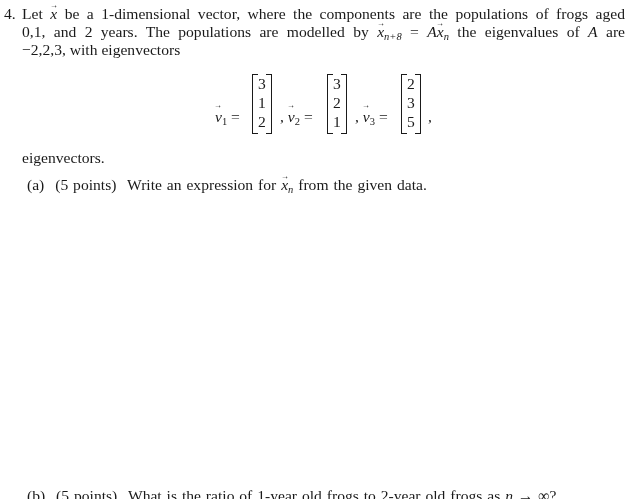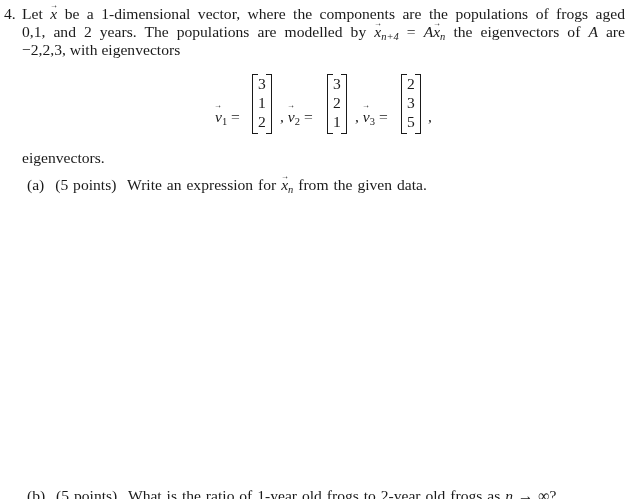--- a/index.html
+++ b/index.html
@@ -39,24 +39,24 @@
   <span class="num">4.</span>
 
   <div class="line l1">
     <span>Let</span>
     <span class="vec">x</span>
     <span>be a 1-dimensional vector, where the components are the populations of frogs aged</span>
   </div>
 
   <div class="line l2">
     <span>0,1, and 2 years.  The populations are modelled by</span>
-    <span><span class="vec">x</span><sub><i class="m">n+4</i></sub>
+    <span><span class="vec">x</span><sub><i class="m">n+8</i></sub>
     <span>=</span>
     <i class="m">A</i><span class="vec">x</span><sub><i class="m">n</i></sub></span>
-    <span>the eigenvectors of</span>
+    <span>the eigenvalues of</span>
     <i class="m">A</i>
     <span>are</span>
   </div>
 
   <div class="line l3">−2,2,3, with eigenvectors</div>
 
   <div class="eqrow">
 
     <span class="eqlabel" style="left:215px;">
       <span class="vec">v</span><sub>1</sub>

